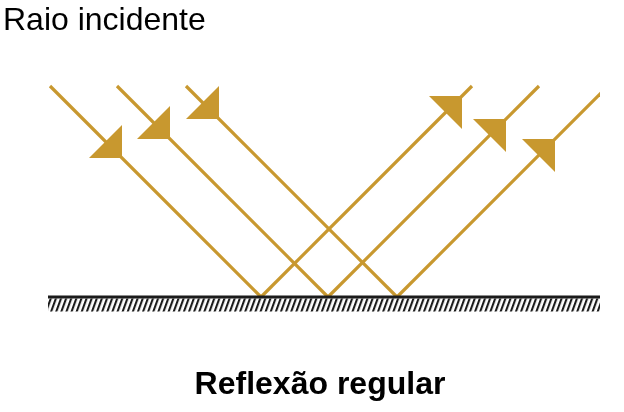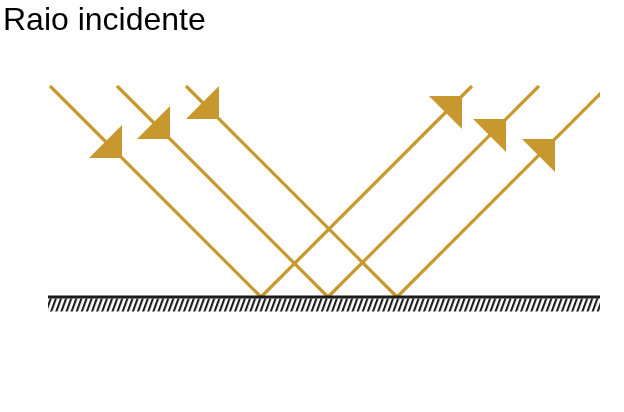--- a/index.html
+++ b/index.html
@@ -76,14 +76,15 @@
       </g>
     <g id="surface-layer">
         <line x1="48" y1="297" x2="614" y2="297" stroke="#1b1b1b" stroke-width="3"></line>
         <rect x="48" y="298.5" width="566" height="13" fill="url(#hatch)"></rect>
       </g>
   </svg>
 
   <div class="label label-incident">Raio incidente</div>
 
 
+  <div class="diagram-title">Reflexão regular</div>
 
 </div>
 
 </body></html>

